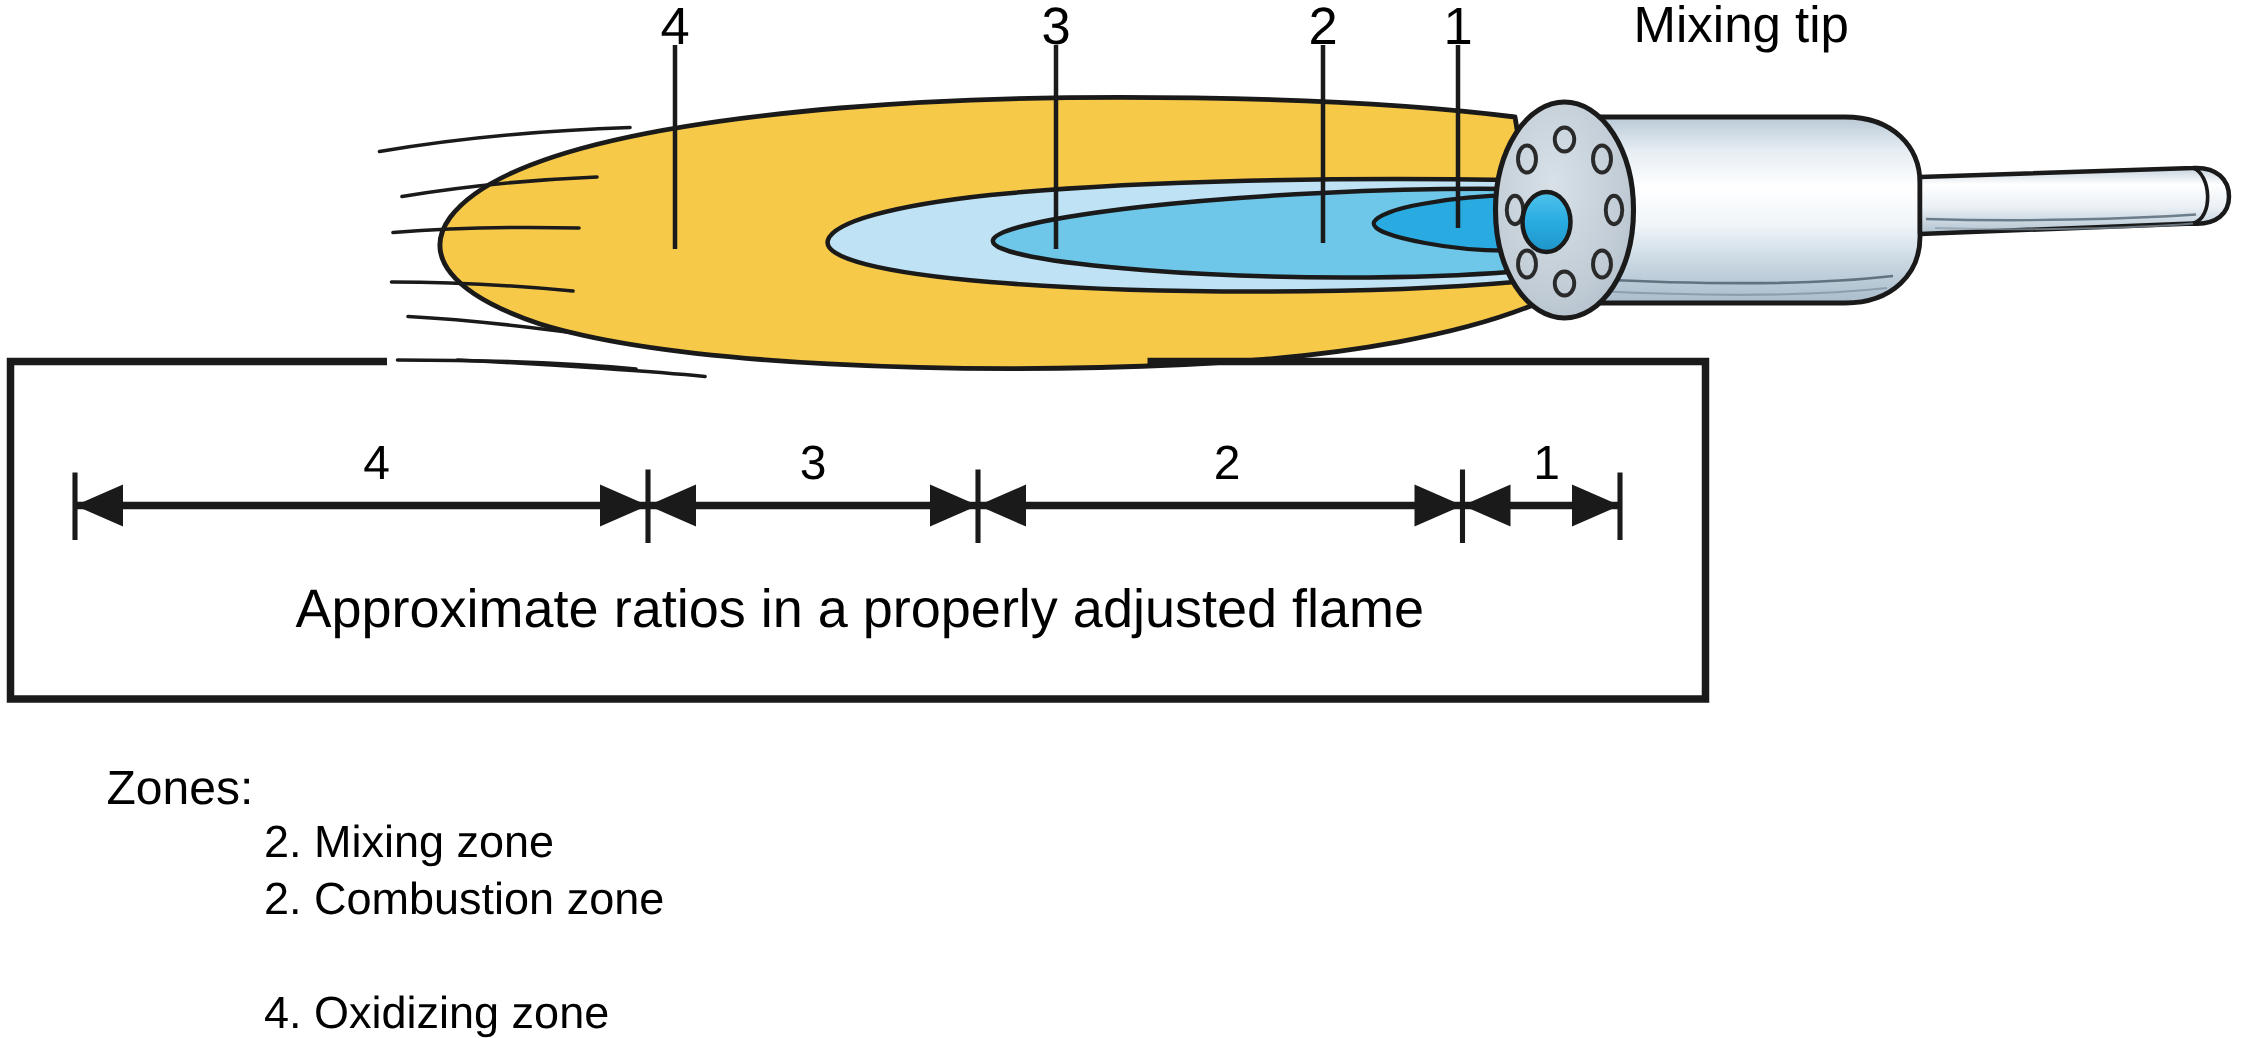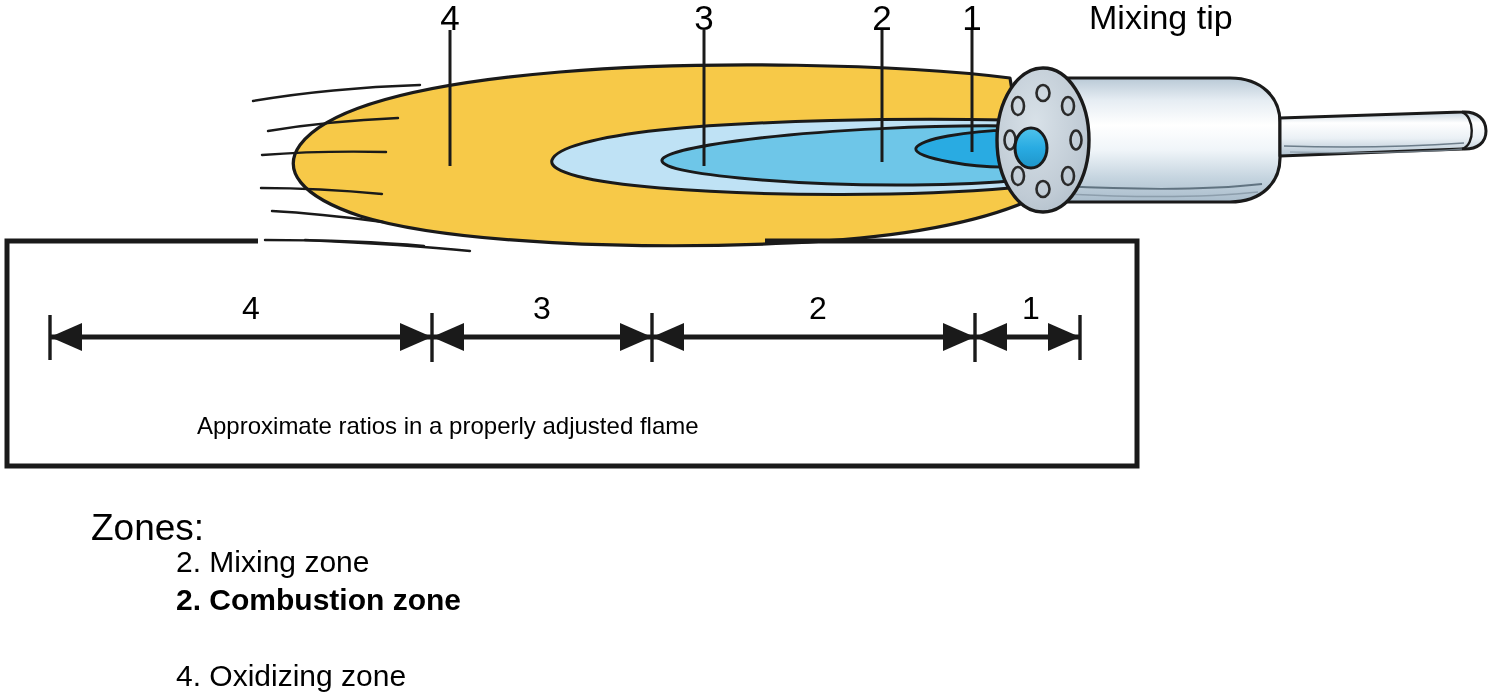--- a/index.html
+++ b/index.html
@@ -41,29 +41,28 @@
     font-size: 32px;
     text-align: center;
     width: 40px;
   }
   .torch-tip-label {
     font-size: 34px;
     left: 1089px;
     top: 0px;
   }
   .ratio-caption {
-    font-size: 24px;
+    font-size: 36px;
     left: 197px;
-    top: 414px;
+    top: 388px;
   }
   .zones-heading {
-    font-size: 37px;
+    font-size: 32px;
     left: 71px;
     top: 509px;
-    margin-left: 20px;
   }
   .zone-item {
     font-size: 30px;
     left: 176px;
   }
 </style>
 </head>
 <body>
 
 <div id="stage">
@@ -231,16 +230,16 @@
 
   <div class="lbl num-scale" style="left:231px; top:292px;">4</div>
   <div class="lbl num-scale" style="left:522px; top:292px;">3</div>
   <div class="lbl num-scale" style="left:798px; top:292px;">2</div>
   <div class="lbl num-scale" style="left:1011px; top:292px;">1</div>
 
   <div class="lbl ratio-caption">Approximate ratios in a properly adjusted flame</div>
 
   <div class="lbl zones-heading">Zones:</div>
   <div class="lbl zone-item" style="top:547px;">2. Mixing zone</div>
-  <div class="lbl zone-item" style="top:585px;font-weight:bold;">2. Combustion zone</div>
+  <div class="lbl zone-item" style="top:585px;">2. Combustion zone</div>
   <div class="lbl zone-item" style="top:661px;">4. Oxidizing zone</div>
 
 </div>
 
 </body></html>

